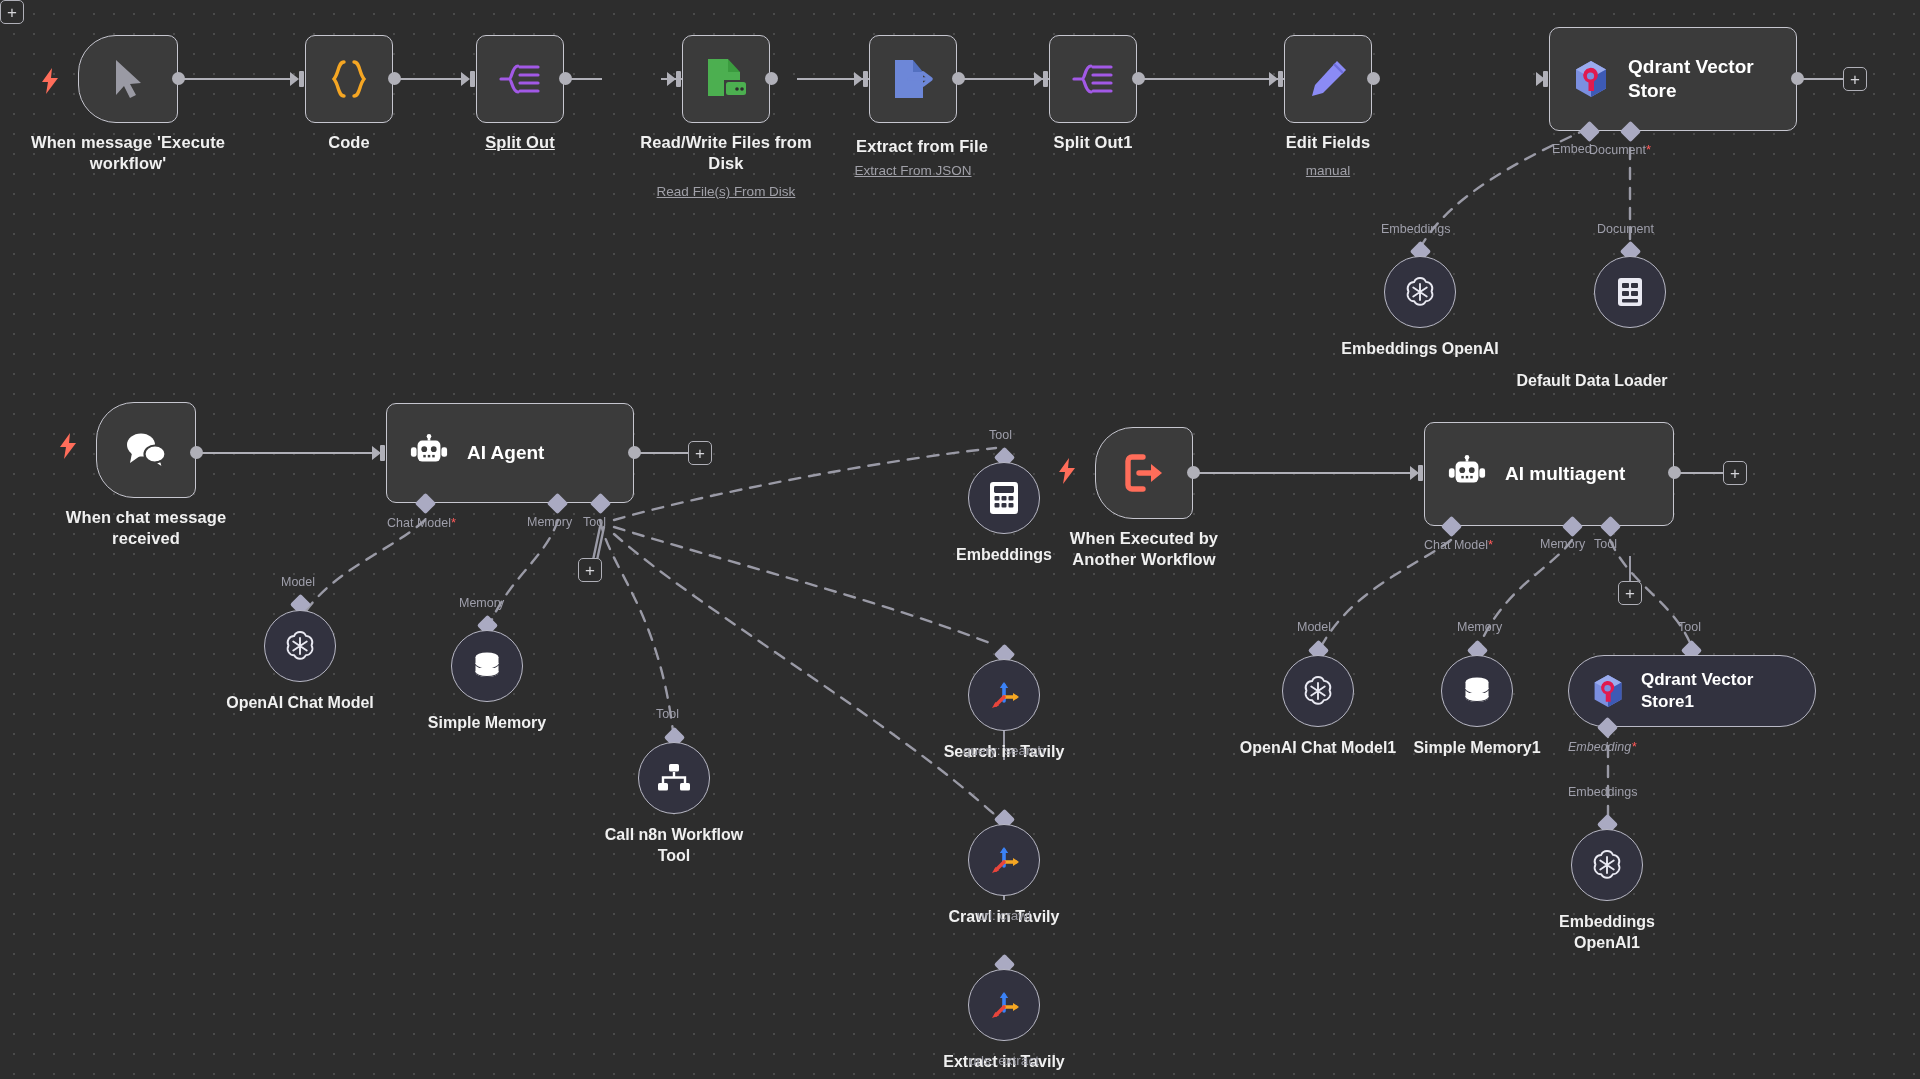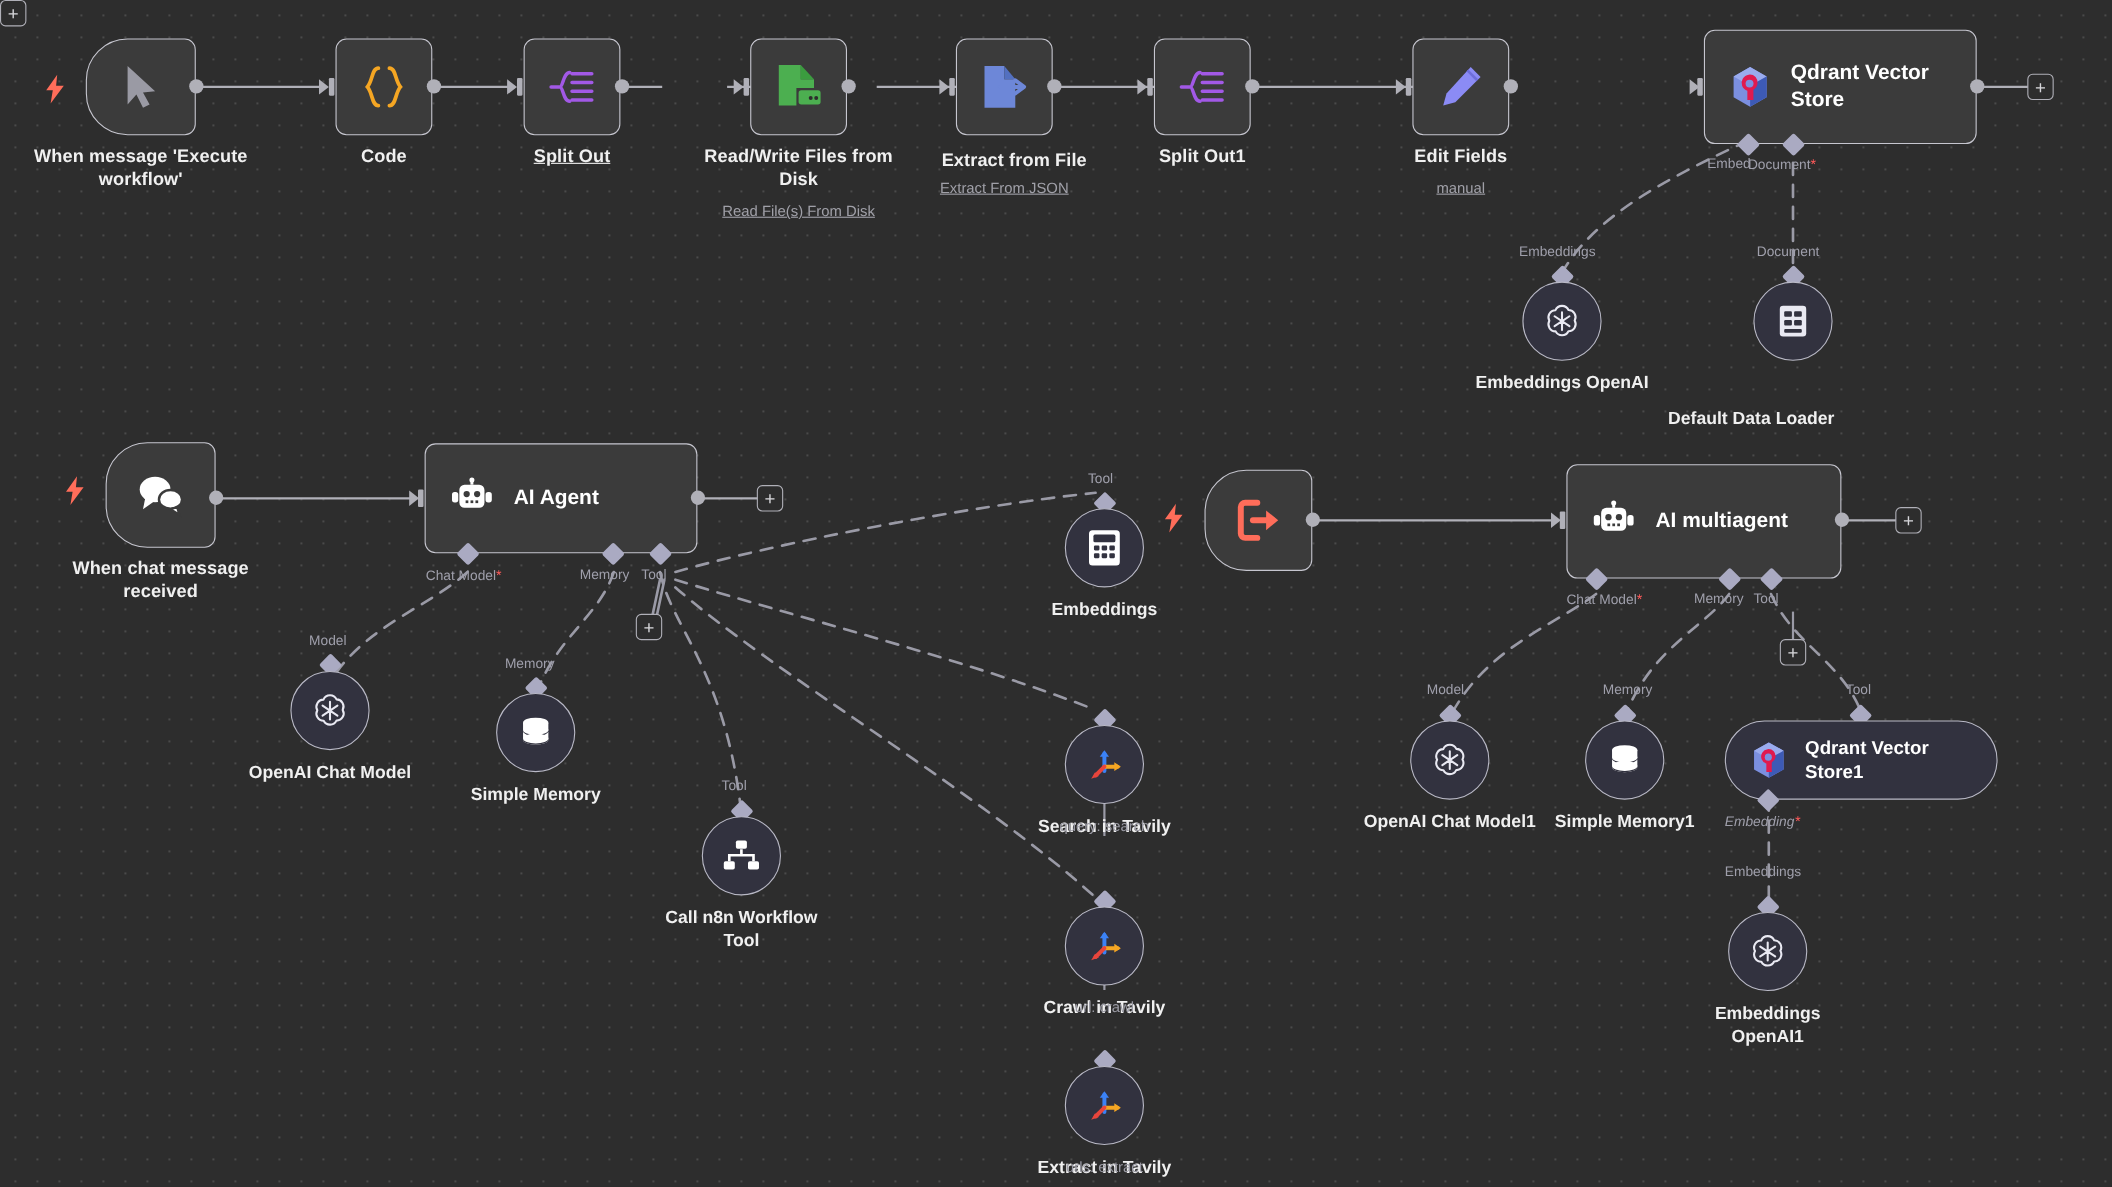--- a/index.html
+++ b/index.html
@@ -407,20 +407,22 @@
         <path d="M12 0 L2 14 L8 14 L6 26 L18 10 L11 10 Z" fill="#ff6d5a"></path>
       </svg>
   </div>
   <div class="node trigger" style="left:1095px; top:427px; width:98px; height:92px;">
     <svg width="46" height="42" viewBox="0 0 46 42">
       <path d="M22 5 L11 5 a4 4 0 0 0 -4 4 L7 33 a4 4 0 0 0 4 4 L22 37" stroke="#ff6d5a" stroke-width="5.4" fill="none" stroke-linecap="round"></path>
       <path d="M18 21 L36 21" stroke="#ff6d5a" stroke-width="5.4" stroke-linecap="round"></path>
       <path d="M30 12 L41 21 L30 30 Z" fill="#ff6d5a"></path>
     </svg>
   </div>
+  <div class="node-title" style="left:1144px; top:528px;">When Executed by
+Another Workflow</div>
   <div class="port-out" style="left:1187px; top:466px;"></div>
 
   <div class="diamond" style="left:997px; top:647px;"></div>
   <div class="subnode" style="left:968px; top:659px;">
     <svg width="36" height="36" viewBox="0 0 36 36">
       <path d="M18 24 L18 8" stroke="#3b82f6" stroke-width="3.6" stroke-linecap="round"></path>
       <path d="M18 5 L22.2 11 L13.8 11 Z" fill="#3b82f6"></path>
       <path d="M18 20 L30 20" stroke="#f5a623" stroke-width="3.6" stroke-linecap="round"></path>
       <path d="M33 20 L27 24 L27 16 Z" fill="#f5a623"></path>
       <path d="M18 20 L10 28" stroke="#e8453c" stroke-width="3.6" stroke-linecap="round"></path>

